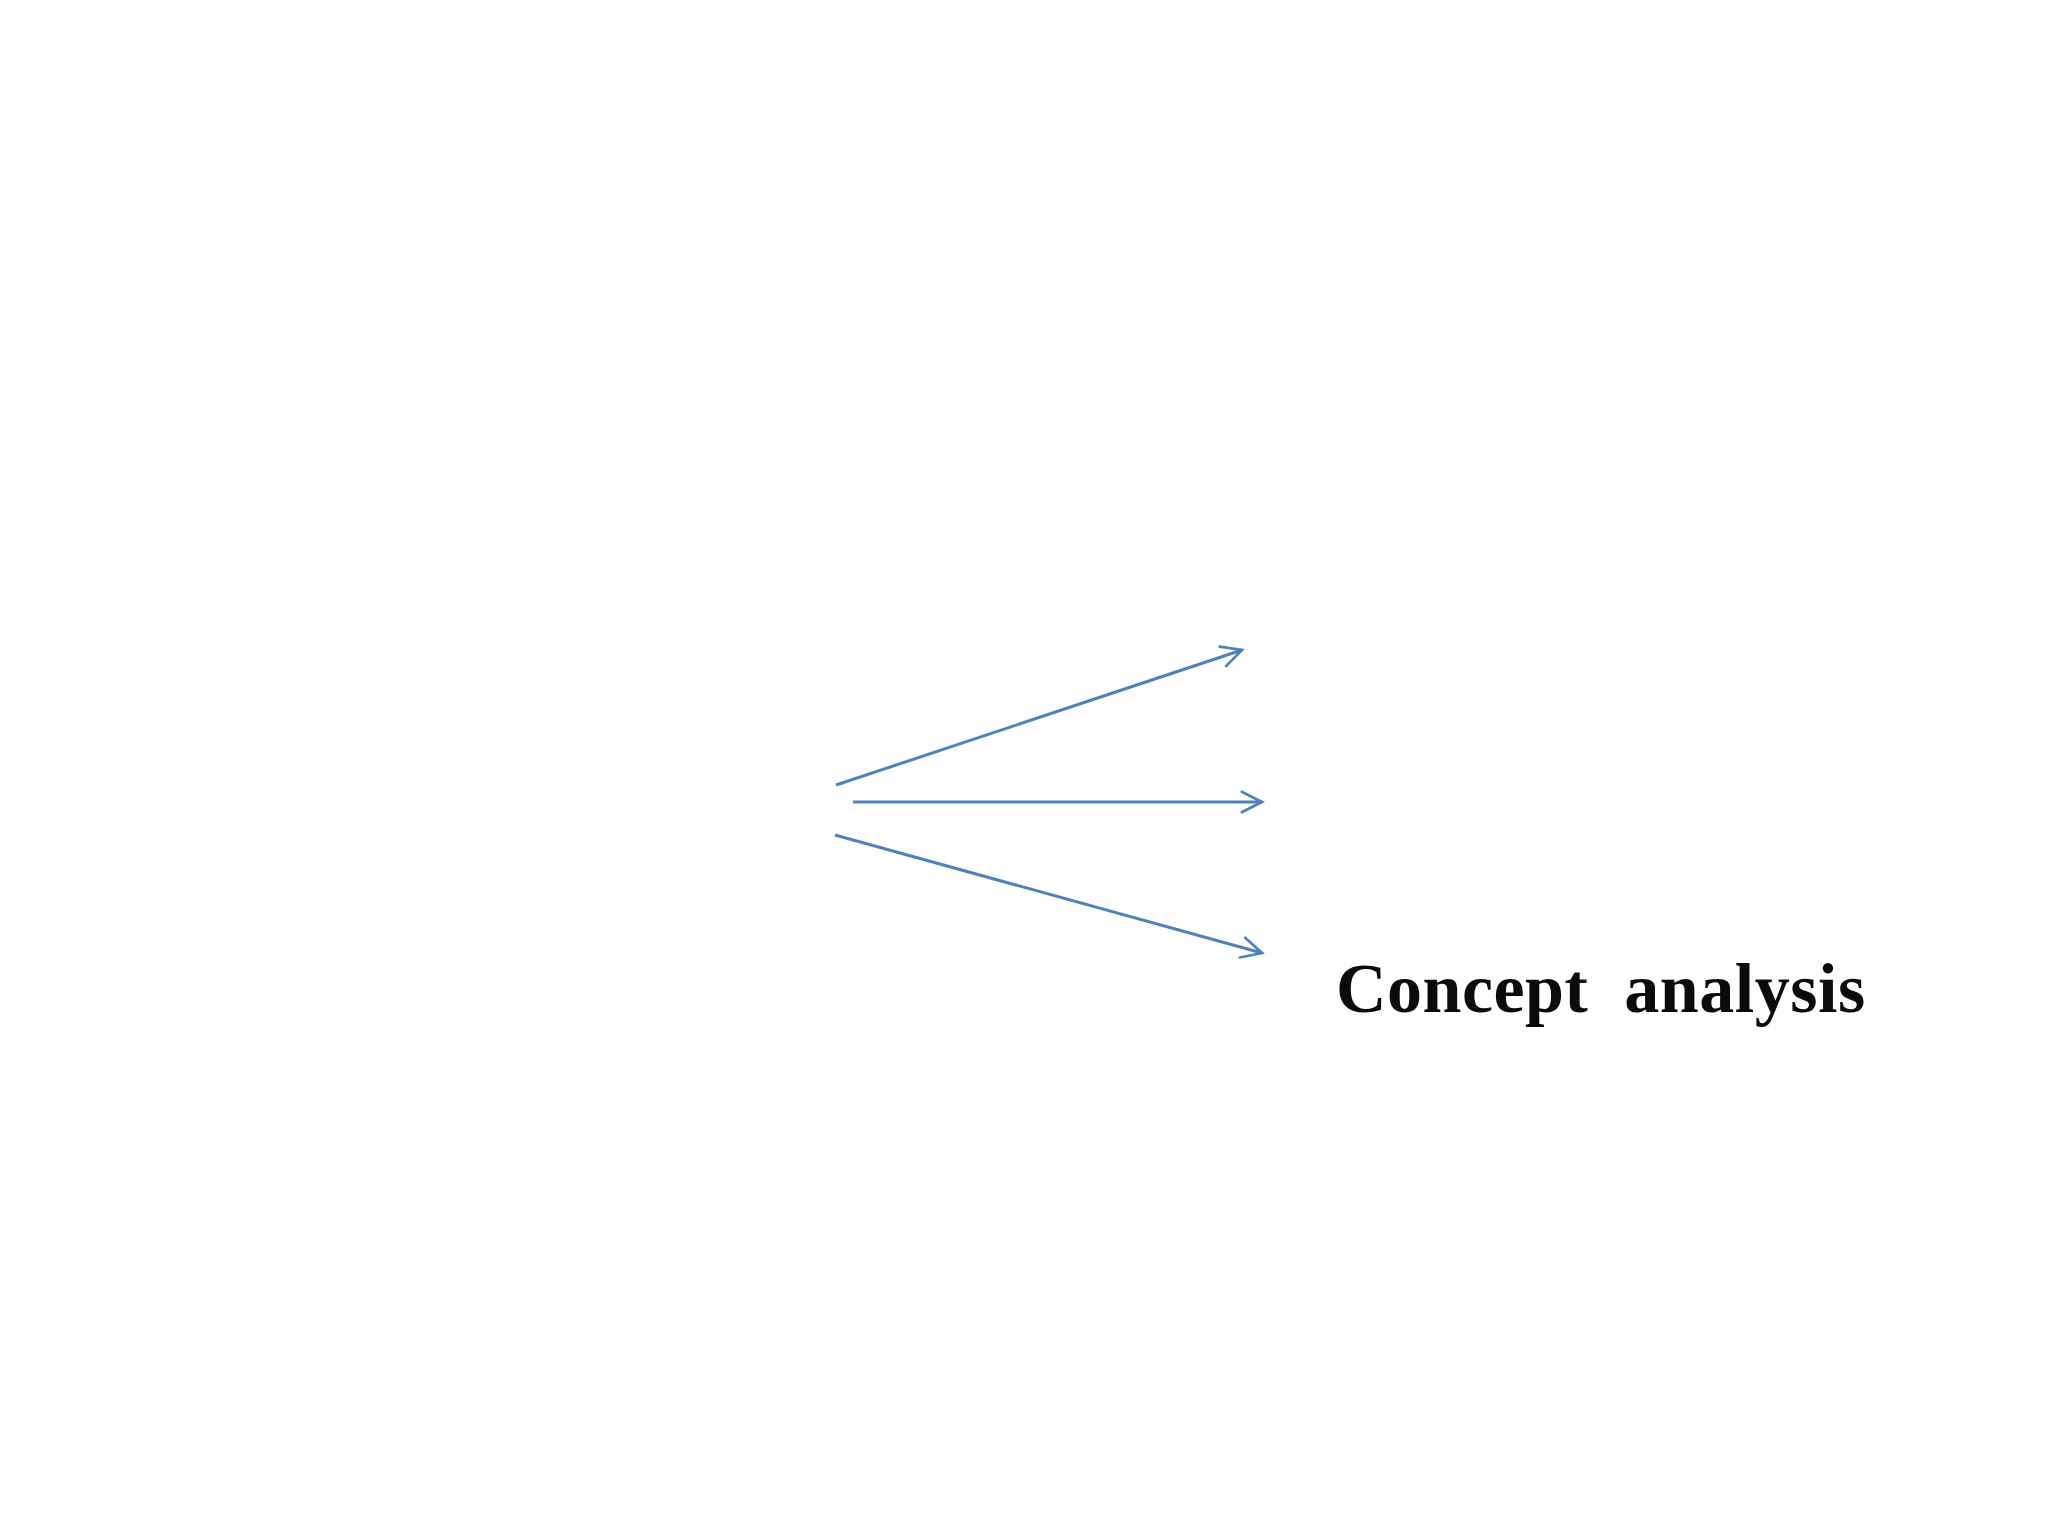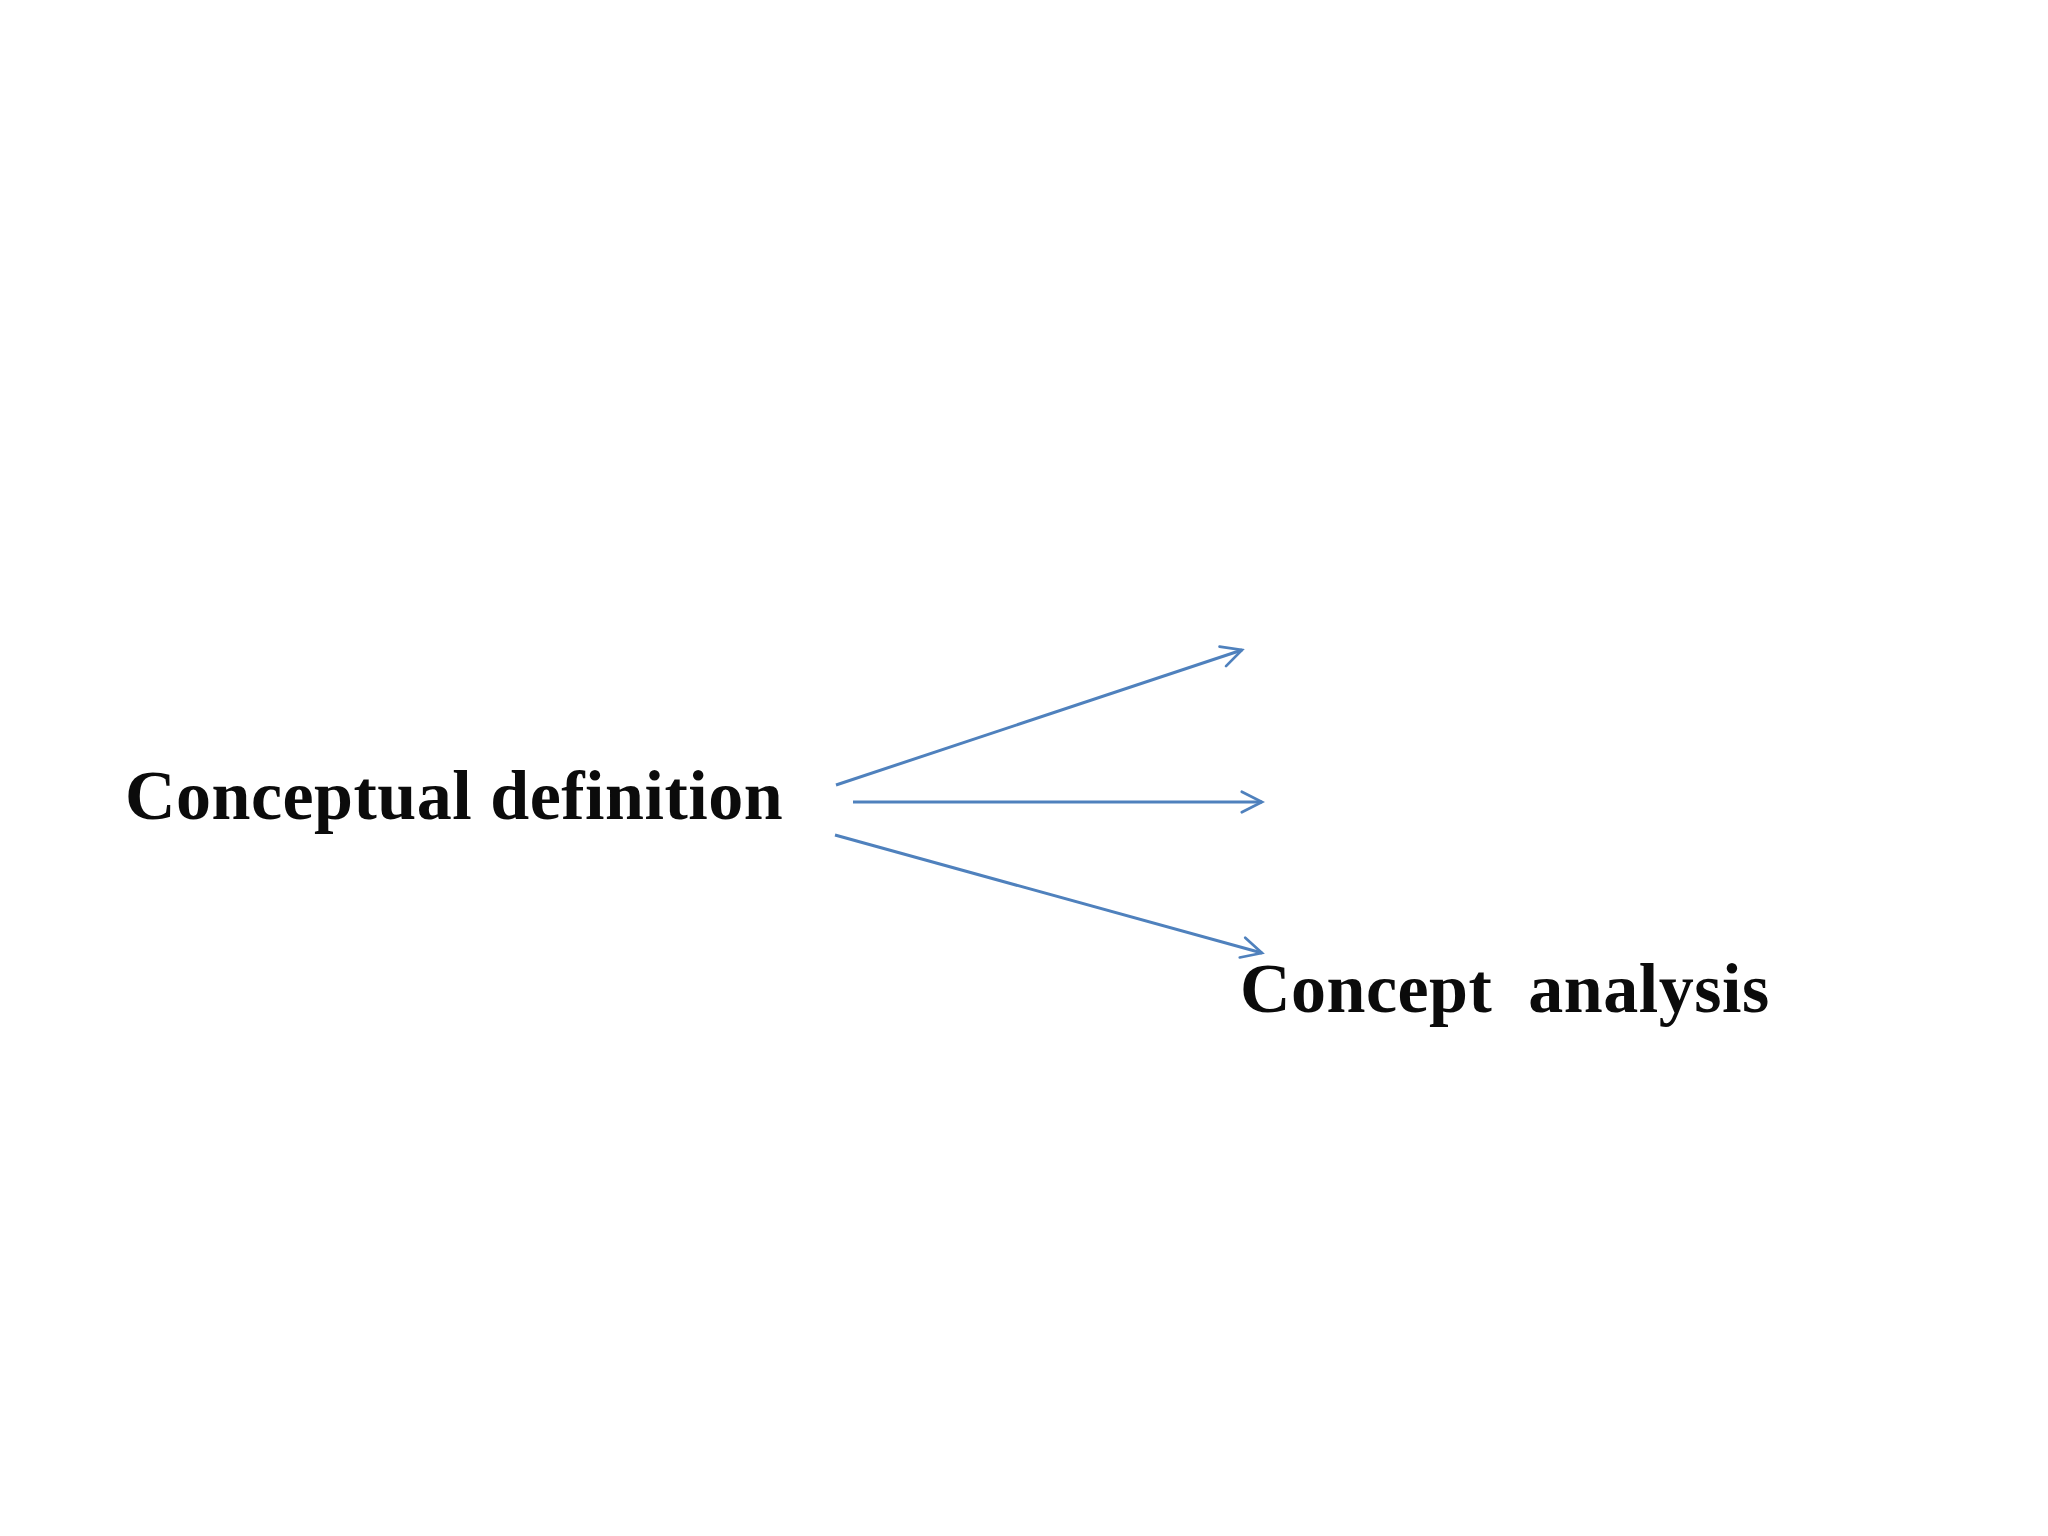--- a/index.html
+++ b/index.html
@@ -29,37 +29,36 @@
     font-weight: 700;
     font-size: 70px;
     line-height: 70px;
     letter-spacing: 0.5px;
     white-space: pre;
     color: inherit;
   }
   .node-root        { left: 125px;  top: 761px; }
   .node-branch-0    { left: 1270px; top: 596px; }
   .node-branch-1    { left: 1275px; top: 763px; }
-  .node-branch-2    { left: 1240px; top: 954px; text-align: right; }
+  .node-branch-2    { left: 1336px; top: 954px; text-align: right; }
 </style>
 </head>
 <body>
 
 <div class="canvas" style="--text-color: #0b0b0b; background: rgb(255, 255, 255);">
 
   <svg class="arrows-layer" viewBox="0 0 2048 1536" xmlns="http://www.w3.org/2000/svg">
     <defs>
       <marker id="arrow-head" viewBox="0 0 10 10" refX="9" refY="5" markerWidth="9" markerHeight="9" orient="auto" markerUnits="strokeWidth">
         <path id="arrow-head-path" d="M1.5,1.2 L9,5 L1.5,8.8" fill="none" stroke-width="1" stroke-linecap="round" stroke="#4f81bd"></path>
       </marker>
     </defs>
   <line x1="836" y1="785" x2="1242" y2="650" stroke="#4f81bd" stroke-width="3" marker-end="url(#arrow-head)"></line>
       <line x1="853" y1="802" x2="1262" y2="802" stroke="#4f81bd" stroke-width="3" marker-end="url(#arrow-head)"></line>
       <line x1="835" y1="835" x2="1262" y2="953" stroke="#4f81bd" stroke-width="3" marker-end="url(#arrow-head)"></line>
     </svg>
 
-  <div class="node-label node-root">Conceptual definition</div>
 
 
 
   <div class="node-label node-branch-2">Concept  analysis</div>
 
 </div>
 
 </body></html>

